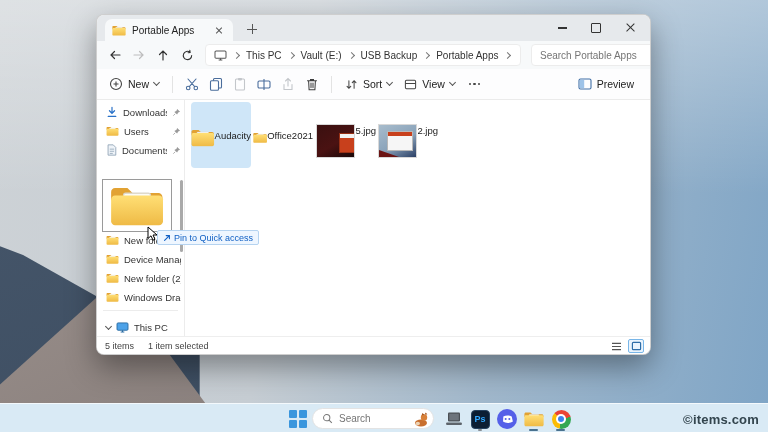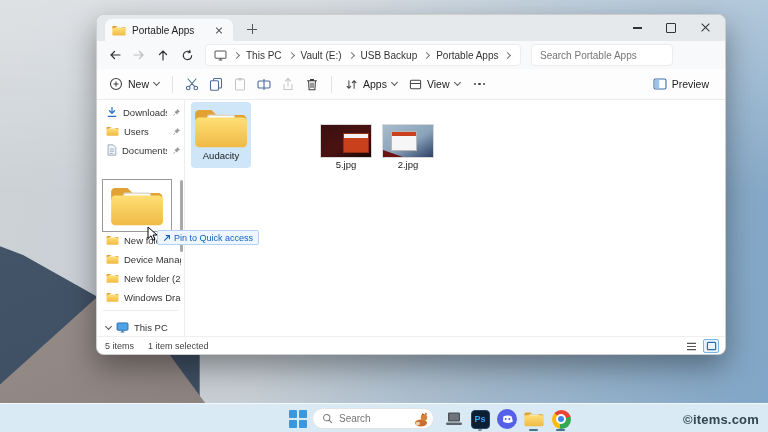--- a/index.html
+++ b/index.html
@@ -6,21 +6,21 @@
 html,body{width:768px;height:432px;overflow:hidden;font-family:"Liberation Sans",sans-serif}
 #screen{position:relative;width:768px;height:432px;overflow:hidden;
   background:linear-gradient(100deg,#cdd2d6 0%,#c6cdd3 38%,#a0b7cb 66%,#7fa5c6 100%)}
 .abs{position:absolute}
 .mtn1{position:absolute;inset:0;background:linear-gradient(160deg,#49596d,#394a5e);
   clip-path:polygon(0 57%,3% 59%,26% 82%,26% 100%,0 100%)}
 .mtn2{position:absolute;inset:0;background:linear-gradient(155deg,#a59a95,#7d7472);
   clip-path:polygon(0 89%,15% 65%,27% 94%,27% 100%,0 100%)}
 .skyhaze{position:absolute;inset:0;background:linear-gradient(180deg,rgba(255,255,255,.35),rgba(255,255,255,0) 45%)}
 
-.win{position:absolute;left:96px;top:14px;width:630px;height:341px;background:#fff;
+.win{position:absolute;left:96px;top:14px;width:555px;height:341px;background:#fff;
   border-radius:8px;border:1px solid rgba(60,60,60,.25);box-shadow:0 12px 30px rgba(0,0,0,.38);overflow:hidden}
 .tabbar{position:absolute;left:0;top:0;right:0;height:26px;background:#e6e9ec}
 .tab{position:absolute;left:8px;top:4px;width:128px;height:22px;background:#f7f9fa;border-radius:7px 7px 0 0;
   display:flex;align-items:center;gap:6px;padding:0 7px;font-size:10px;color:#222}
 .tabx{position:relative;width:14px;height:14px;margin-left:auto;border-radius:3px}
 .tabx::before,.tabx::after{content:"";position:absolute;left:3px;top:6.5px;width:8px;height:1px;background:#555}
 .tabx::before{transform:rotate(45deg)}.tabx::after{transform:rotate(-45deg)}
 .plus{position:absolute;left:148px;top:8px;width:14px;height:14px}
 .plus::before{content:"";position:absolute;left:2px;top:6px;width:10px;height:1.2px;background:#555}
 .plus::after{content:"";position:absolute;left:6.5px;top:1px;width:1.2px;height:10px;background:#555}
@@ -53,21 +53,21 @@
 
 .bodyarea{position:absolute;left:0;top:85px;right:0;bottom:18px;display:flex}
 .sidebar{position:relative;width:88px;border-right:1px solid #ececec;background:#fff;flex:none}
 .srow{position:absolute;left:0;width:88px;height:18px;display:flex;align-items:center;gap:5px;padding:0 4px 0 9px;
   font-size:9.5px;color:#333;white-space:nowrap;overflow:hidden}
 .slabel{overflow:hidden;text-overflow:clip;flex:1}
 .pin{flex:none;margin-left:auto}
 .sdiv{position:absolute;left:6px;right:6px;height:1px;background:#ececec}
 .thumbbar{position:absolute;left:83px;top:80px;width:2.5px;height:72px;background:#a9a9a9;border-radius:2px}
 .main{position:relative;flex:1;background:#fff}
-.tile{position:absolute;width:60px;display:flex;flex-direction:column;align-items:center;border-radius:4px}
+.tile{position:absolute;width:60px;display:flex;flex-direction:row;align-items:center;border-radius:4px}
 .tile.sel{background:#cfe6f8}
 .tlabel{font-size:9.5px;color:#202020;text-align:center;line-height:10.5px;margin-top:2px;max-width:62px;word-wrap:break-word}
 .thumb{width:52px;height:34px;border:1px solid #d8d8d8;position:relative;overflow:hidden;background:#222}
 .jpg1{background:linear-gradient(150deg,#3a1010 0%,#4a1212 55%,#190808 100%)}
 .jpg2{background:linear-gradient(150deg,#a8bccc 0%,#8aa3ba 55%,#2c4066 100%)}
 .mini-win{position:absolute;border:1px solid rgba(0,0,0,.25)}
 .mini-tb{height:4px;background:#f3f3f3}
 .pdfpage{width:40px;height:54px;background:#fff;border:1px solid #ddd;position:relative;padding:5px 4px}
 .pdflines{height:100%;background:repeating-linear-gradient(180deg,#bdbdbd 0 1px,transparent 1px 3.4px)}
 .pdfteal{position:absolute;left:4px;width:20px;height:1.4px;background:#2d8f74}
@@ -236,21 +236,21 @@
       <span class="ticon">
         <svg width="14" height="14" viewBox="0 0 14 14">
           <path d="M2.5 3.8h9M5.5 3.8V2.6h3v1.2M3.6 3.8l.5 9h5.8l.5-9M6 6v4.6M8 6v4.6" fill="none" stroke="#3d3d3d" stroke-width="1.05" stroke-linecap="round"></path>
           </svg>
         </span>
       <span class="tdiv"></span>
       <div class="tbtn">
         <svg width="13" height="13" viewBox="0 0 14 14">
           <path d="M4.2 3v8M2.2 9l2 2 2-2M9.8 11V3M7.8 5l2-2 2 2" fill="none" stroke="#444" stroke-width="1.1" stroke-linecap="round"></path>
           </svg>
-        <span>Apps</span>
+        <span>Sort</span>
         <span class="chev"></span>
       </div>
       <div class="tbtn">
         <svg width="13" height="13" viewBox="0 0 14 14">
           <rect x="1.5" y="2.5" width="11" height="9" rx="1.2" fill="none" stroke="#444" stroke-width="1.1"></rect>
           <path d="M1.5 5.8h11" stroke="#444" stroke-width="1.1"></path>
           </svg>
         <span>View</span>
         <span class="chev"></span>
       </div>
@@ -337,20 +337,26 @@
         </div>
         <div class="thumbbar"></div>
       </div>
 
       <div class="main">
         <div class="tile sel" style="left:6px;top:2px;height:66px">
           <svg width="54" height="43" viewBox="0 0 48 38" style="margin-top:4px">
               <use href="#sym-folder"></use>
             </svg>
           <div class="tlabel">Audacity</div>
+        </div>
+        <div class="tile" style="left:68px;top:2px;height:66px">
+          <svg width="54" height="43" viewBox="0 0 48 38" style="margin-top:4px">
+              <use href="#sym-folder"></use>
+            </svg>
+          <div class="tlabel">Office2021</div>
         </div>
         <div class="tile" style="left:131px;top:2px">
           <div class="thumb jpg1" style="margin-top:22px">
             <div class="mini-win" style="left:22px;top:8px;width:26px;height:20px;background:#c8401c">
               <div class="mini-tb"></div>
               </div>
           </div>
           <div class="tlabel">5.jpg</div>
         </div>
         <div class="tile" style="left:193px;top:2px">

